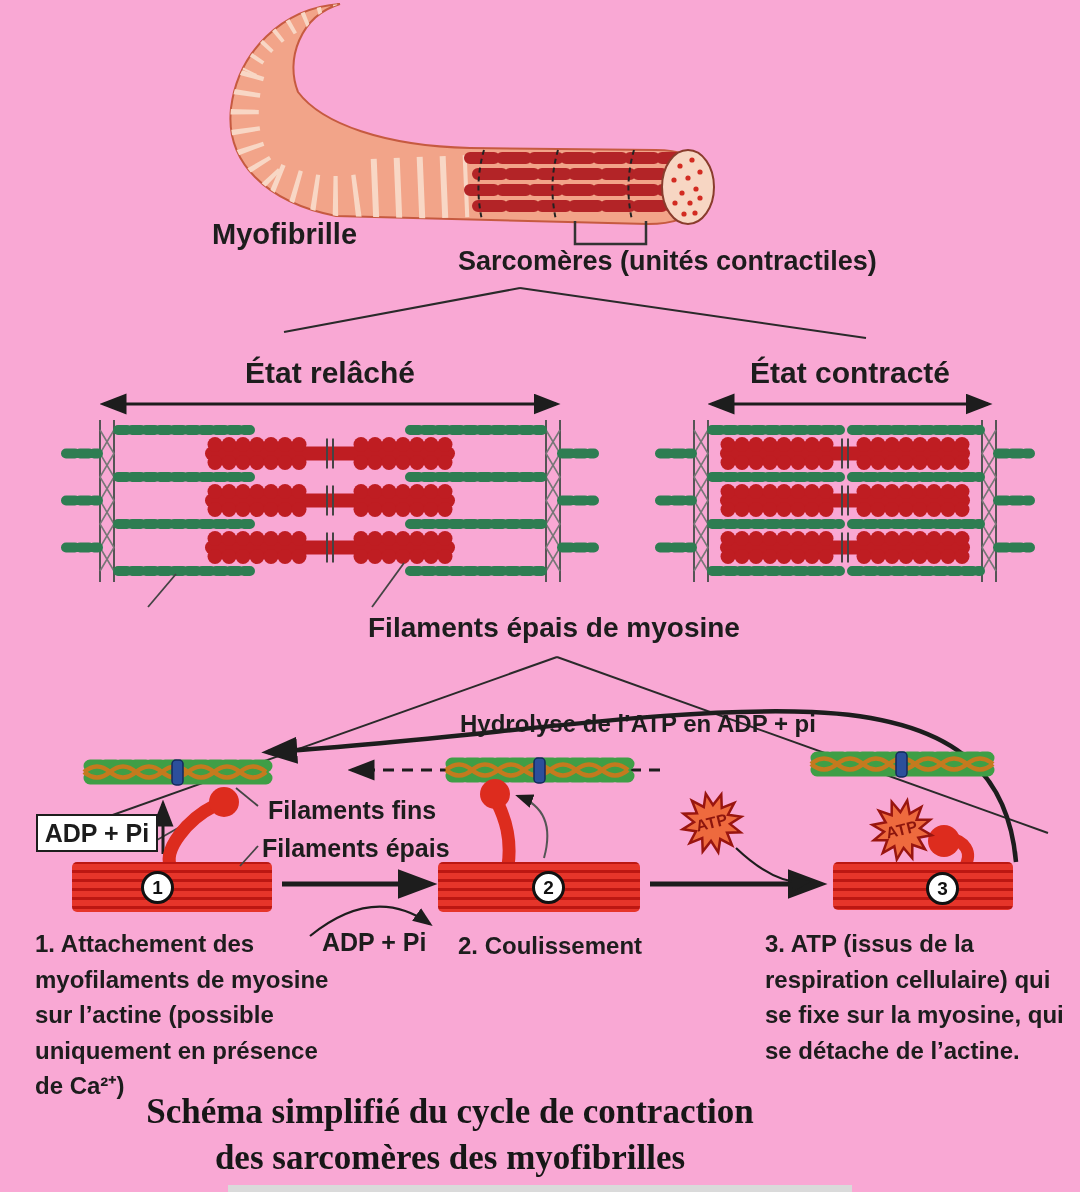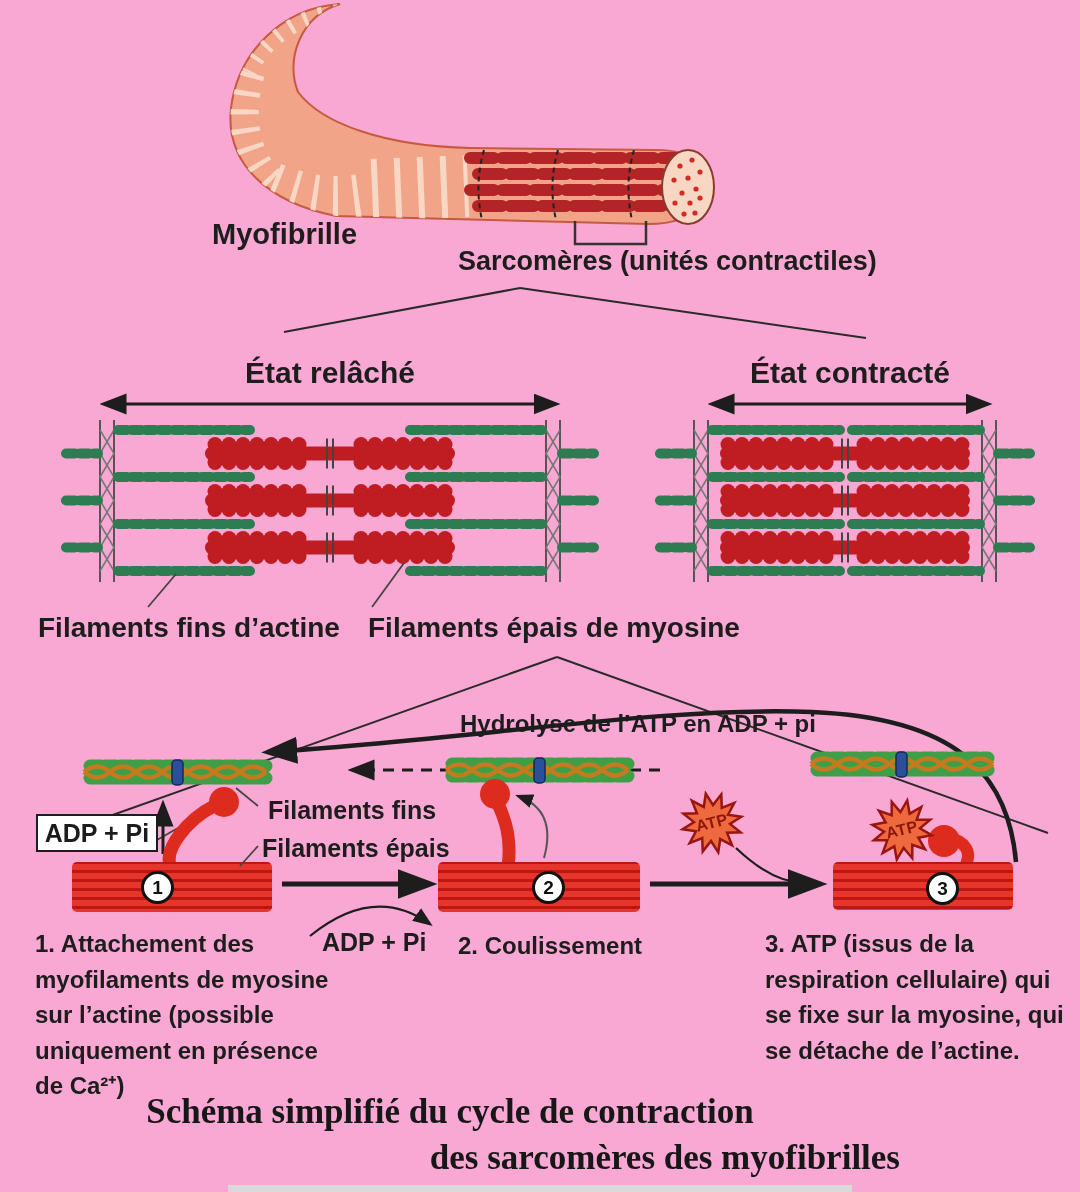--- a/index.html
+++ b/index.html
@@ -262,21 +262,20 @@
     </g>
   </g>
 </svg>
 
 <div class="lbl" style="left:212px;top:218px;font-size:29px;">Myofibrille</div>
 <div class="lbl" style="left:458px;top:246px;font-size:27px;">Sarcomères (unités contractiles)</div>
 
 <div class="lbl center" style="left:330px;top:356px;font-size:30px;">État relâché</div>
 <div class="lbl center" style="left:850px;top:356px;font-size:30px;">État contracté</div>
 
-<div class="lbl" style="left:38px;top:612px;font-size:28px;">Filaments fins d’actine</div>
 <div class="lbl" style="left:368px;top:612px;font-size:28px;">Filaments épais de myosine</div>
 
 <div class="lbl" style="left:460px;top:710px;font-size:24px;">Hydrolyse de l’ATP en ADP + pi</div>
 
 <div class="adpbox">ADP + Pi</div>
 <div class="lbl" style="left:262px;top:796px;font-size:25px;margin-left:6px;">Filaments fins</div>
 <div class="lbl" style="left:262px;top:834px;font-size:25px;">Filaments épais</div>
 <div class="lbl" style="left:322px;top:928px;font-size:25px;">ADP + Pi</div>
 
 <div class="atp-txt" style="left:712px;top:823px;">ATP</div>
@@ -284,17 +283,17 @@
 
 <div class="badge" style="left:141px;top:871px;">1</div>
 <div class="badge" style="left:532px;top:871px;">2</div>
 <div class="badge" style="left:926px;top:872px;">3</div>
 
 <div class="cap" style="left:35px;top:926px;width:300px;">1. Attachement des myofilaments de myosine sur l’actine (possible uniquement en présence de Ca²⁺)</div>
 <div class="cap" style="left:458px;top:928px;width:240px;">2. Coulissement</div>
 <div class="cap" style="left:765px;top:926px;width:305px;">3. ATP (issus de la respiration cellulaire) qui se fixe sur la myosine, qui se détache de l’actine.</div>
 
 <div class="title" style="top:1092px;">Schéma simplifié du cycle de contraction</div>
-<div class="title" style="top:1138px;text-align:right;">des sarcomères des myofibrilles</div>
+<div class="title" style="top:1138px;">des sarcomères des myofibrilles</div>
 
 <div class="graybar"></div>
 
 </div>
 
 </body></html>

